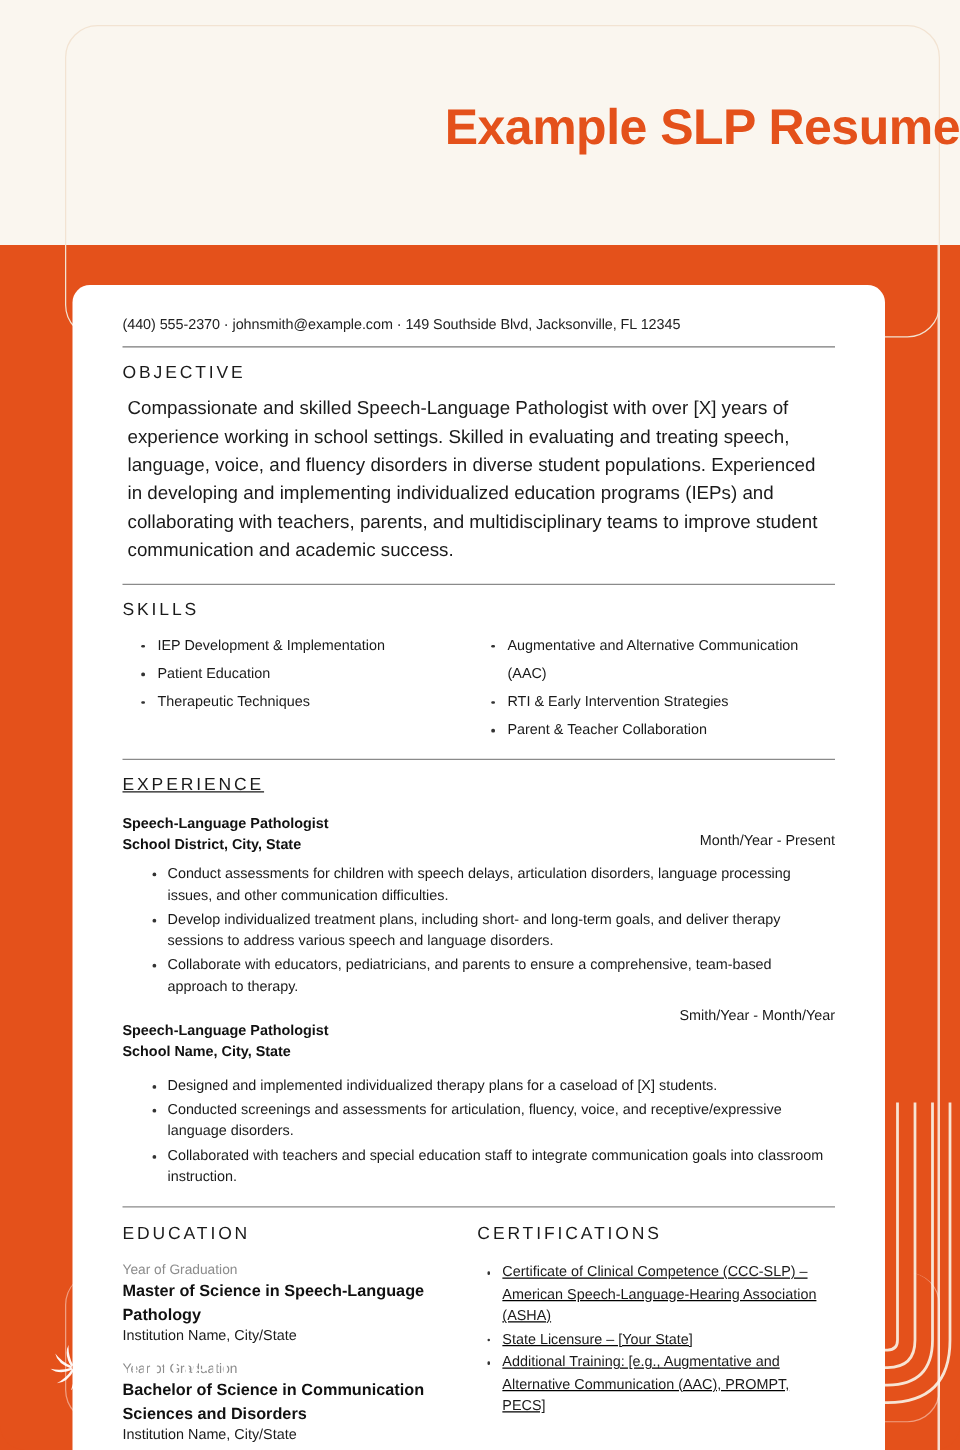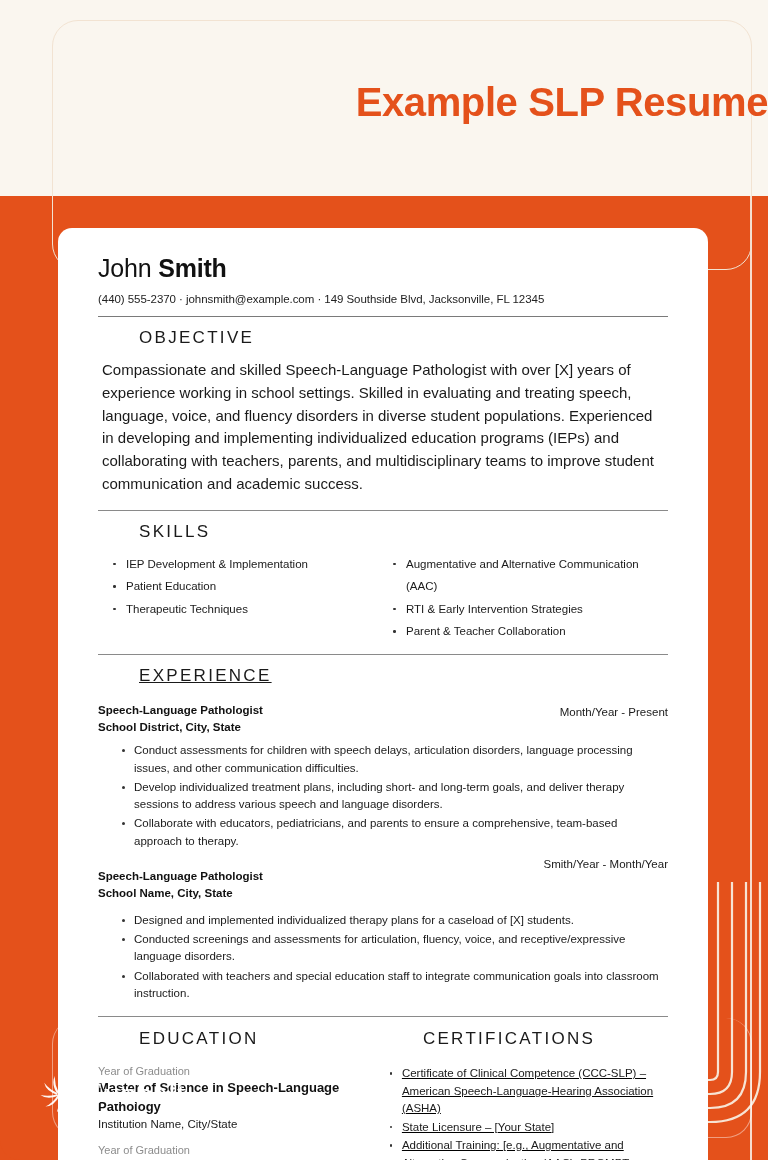--- a/index.html
+++ b/index.html
@@ -112,25 +112,24 @@
     height: 1px;
     background: #7a7a7a;
     width: 100%;
   }
   .rule.light { background: #8a8a8a; }
 
   
   .section { padding-top: 11px; }
 
   .sec-title {
-    font-size: 17px;
+    font-size: 14px;
     letter-spacing: 2.3px;
     color: #1a1a1a;
     margin-bottom: 11px;
-    margin-left: 41px;
   }
 
   .body-text {
     font-size: 15px;
     line-height: 1.52;
     color: #1a1a1a;
     padding-left: 4px;
   }
 
   
@@ -164,21 +163,21 @@
     min-height: 34px;
   }
   .job-titles {
     font-size: 11.5px;
     font-weight: bold;
     line-height: 1.45;
     color: #111;
   }
   .job-date {
     position: absolute;
-    right: 0; top: 4px;
+    right: 0; top: 16px;
     font-size: 11.5px;
     color: #1a1a1a;
     white-space: nowrap;
   }
   .job-date.raised { top: -10px; }
 
   .job ul {
     list-style: none;
     margin-top: 6px;
     padding-left: 22px;
@@ -293,21 +292,20 @@
   <div class="right-rule"></div>
 
   <div class="header-band"></div>
   <div class="header-outline"></div>
   <div class="page-title">Example SLP Resume</div>
 
   <div class="footer-outline"></div>
 
   <div class="resume-card">
 
-    <div class="r-name"><span>John </span><b>Smith</b></div>
     <div class="r-contact">(440) 555-2370 · johnsmith@example.com · 149 Southside Blvd, Jacksonville, FL 12345</div>
     <div class="rule"></div>
 
     <div class="section">
       <div class="sec-title">OBJECTIVE</div>
       <div class="body-text">Compassionate and skilled Speech-Language Pathologist with over [X] years of experience working in school settings. Skilled in evaluating and treating speech, language, voice, and fluency disorders in diverse student populations. Experienced in developing and implementing individualized education programs (IEPs) and collaborating with teachers, parents, and multidisciplinary teams to improve student communication and academic success.</div>
     </div>
     <div class="rule light" style="margin-top:14px;"></div>
 
     <div class="section">

